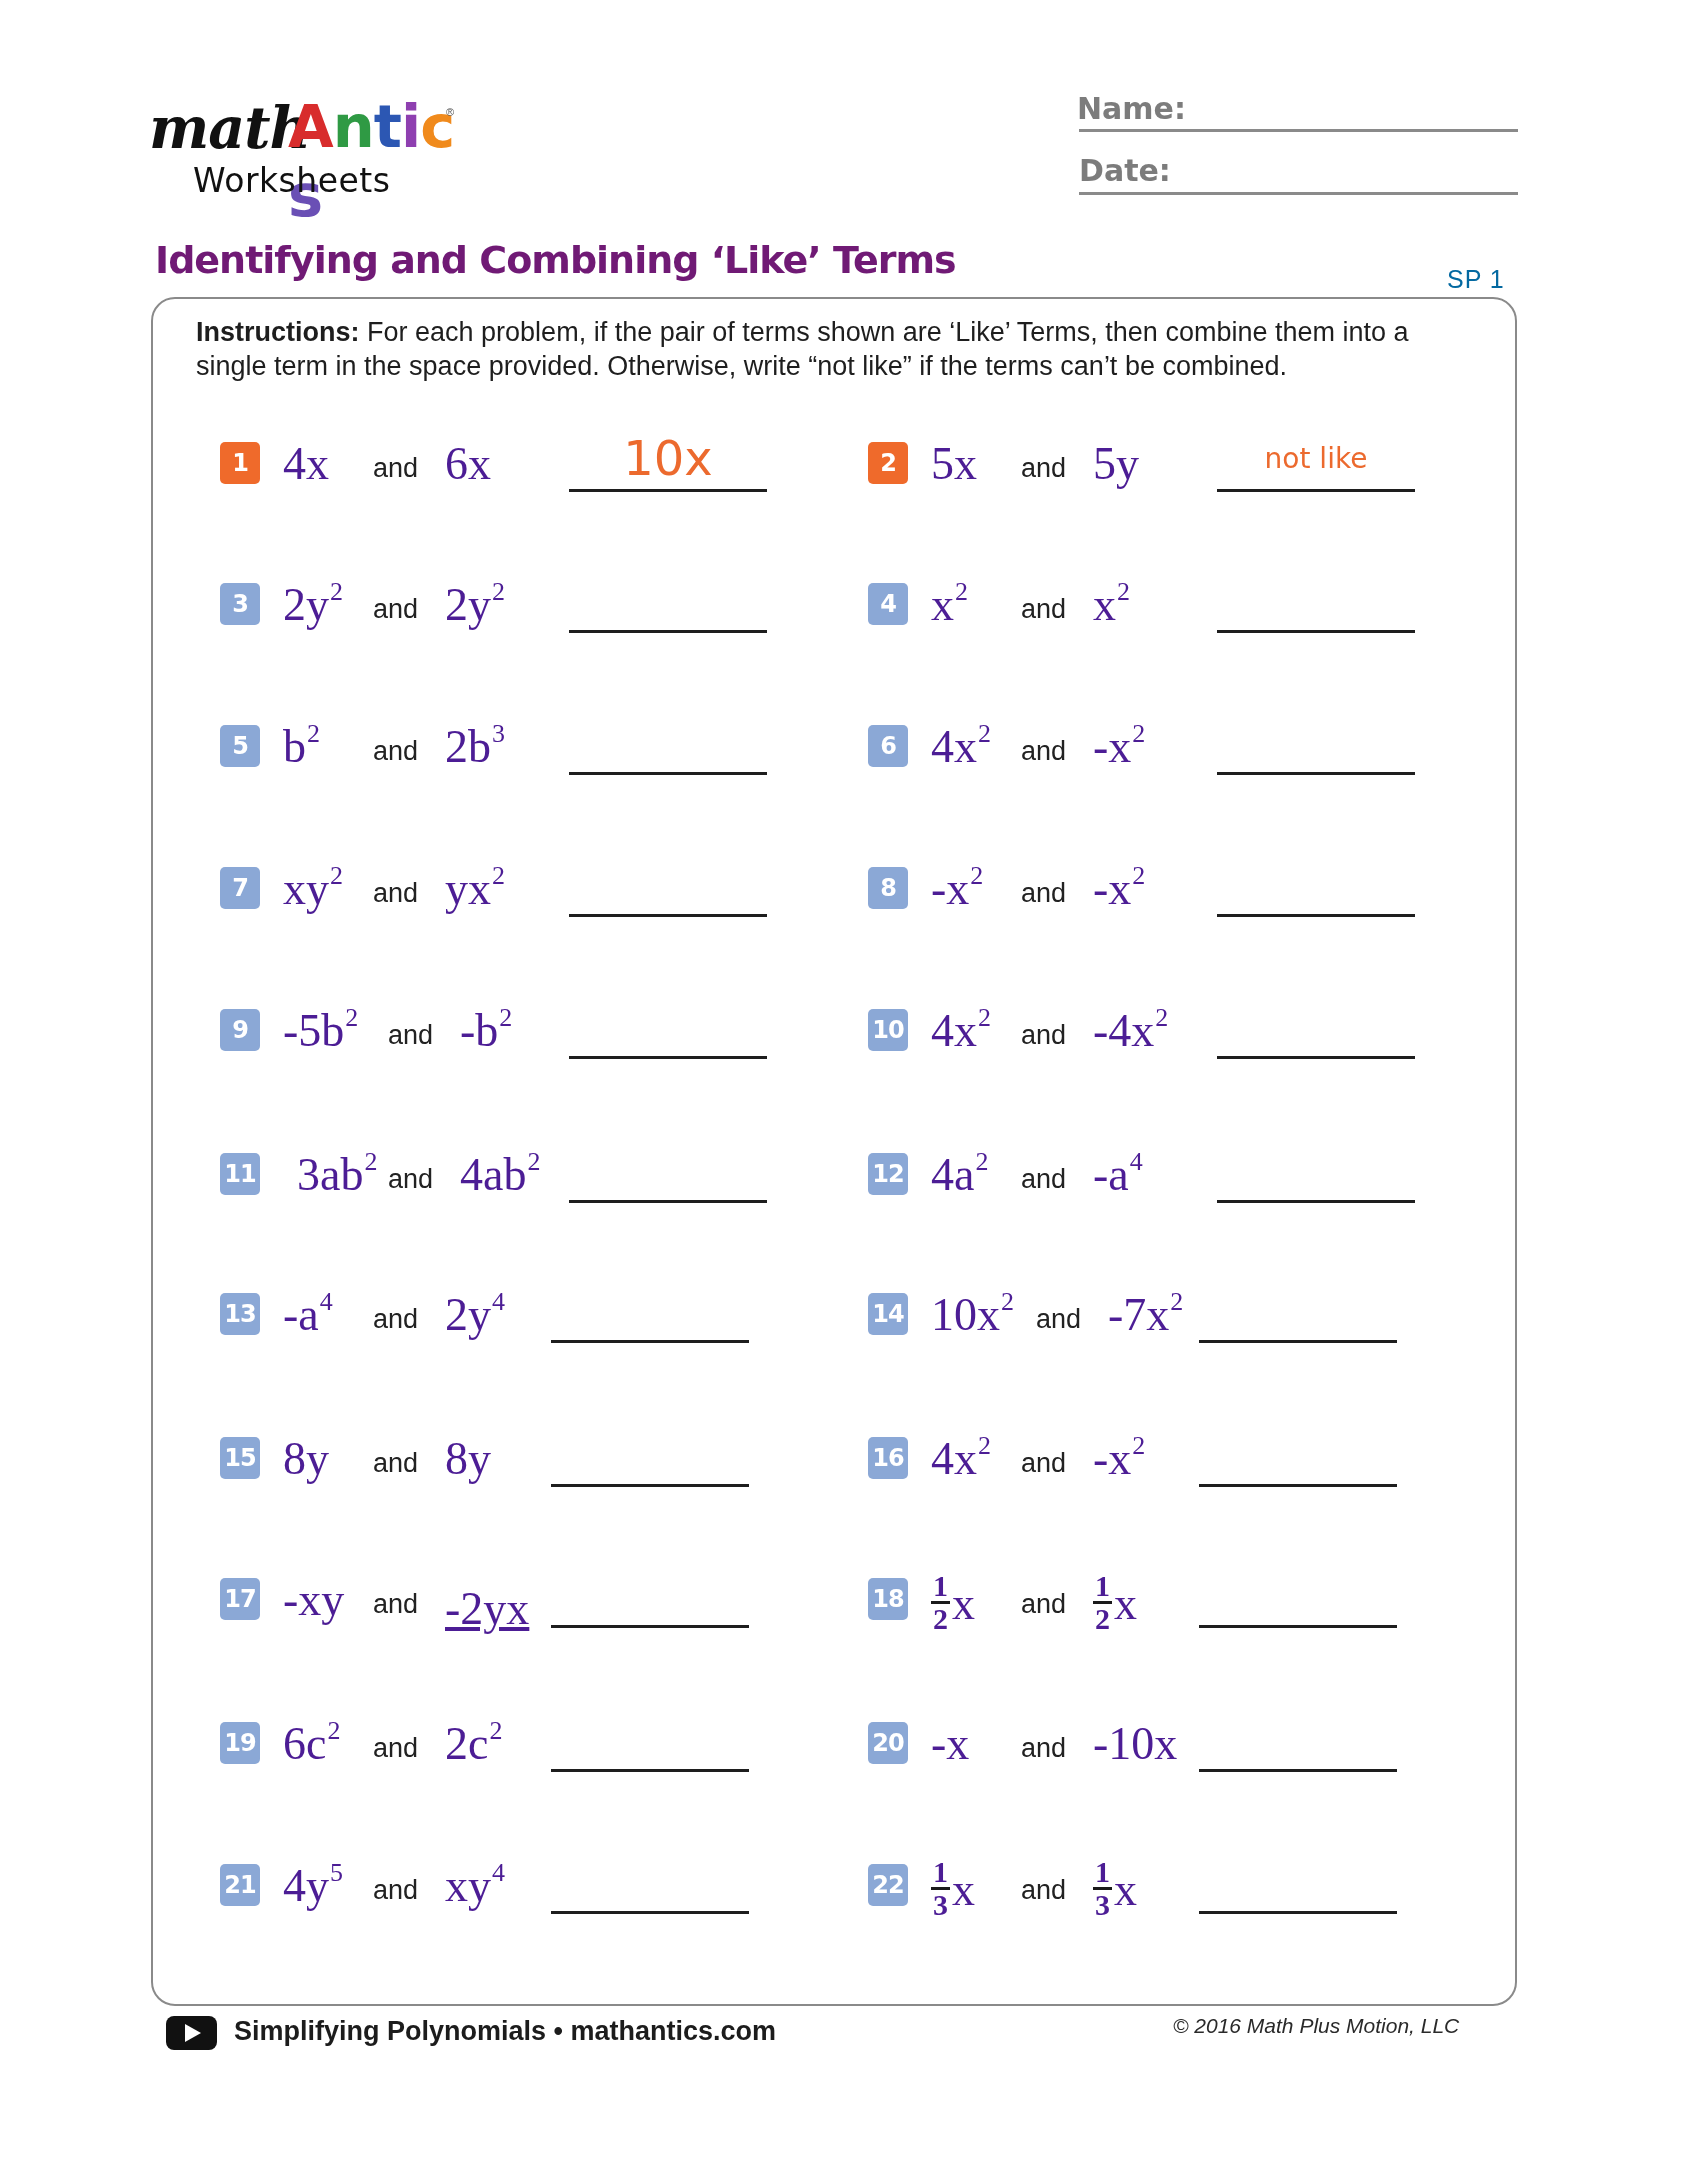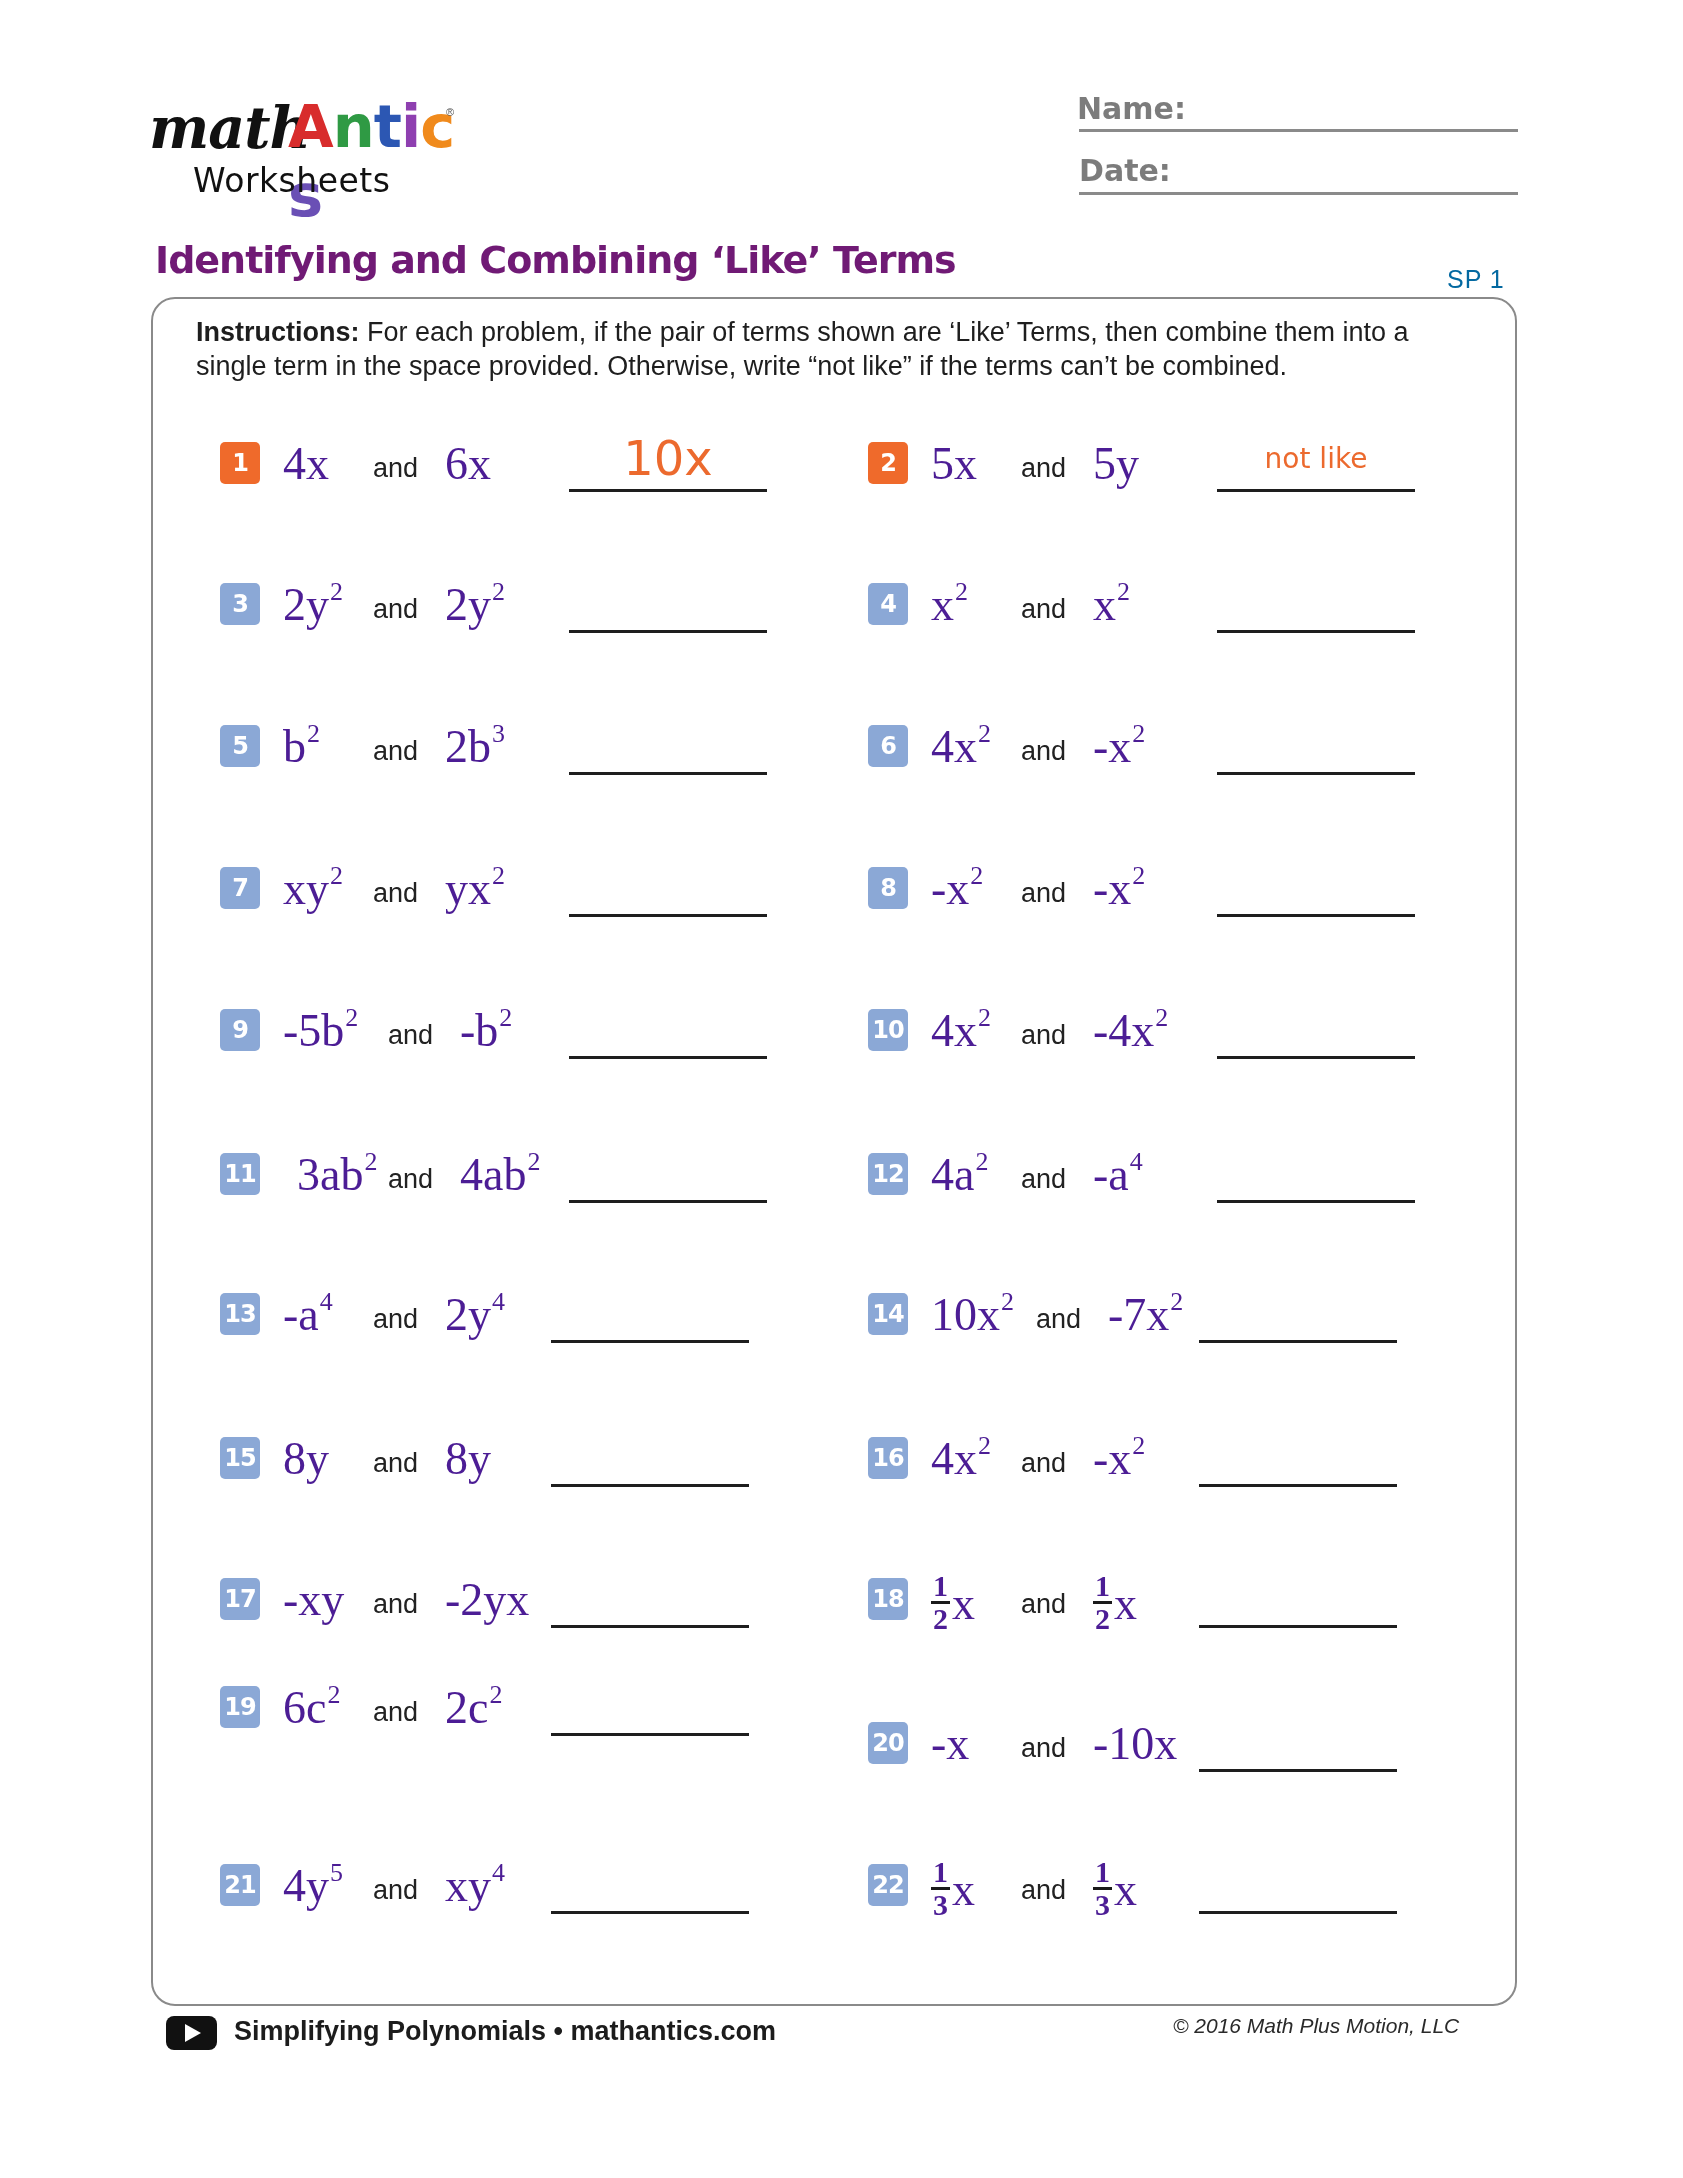--- a/index.html
+++ b/index.html
@@ -185,31 +185,31 @@
       <div class="badge blue" style="top: 14px;">16</div>
       <span class="term" style="left: 63px; top: 13px;">4x<sup>2</sup></span>
       <span class="and" style="left: 153px; top: 25px;">and</span>
       <span class="term" style="left: 225px; top: 13px;">-x<sup>2</sup></span>
       <div class="ans-line" style="left: 331px; top: 61px; width: 198px;"></div>
     </div>
     <div class="prob" style="left: 220px; top: 1564px; width: 594px;">
       <div class="badge blue" style="top: 14px;">17</div>
       <span class="term" style="left: 63px; top: 13px;">-xy</span>
       <span class="and" style="left: 153px; top: 25px;">and</span>
-      <span class="term" style="left: 225px; top: 13px;">-2yx</span>
+      <span class="term" style="left: 225px; top: 22px; text-decoration: underline;">-2yx</span>
       <div class="ans-line" style="left: 331px; top: 61px; width: 198px;"></div>
     </div>
     <div class="prob" style="left: 868px; top: 1564px; width: 594px;">
       <div class="badge blue" style="top: 14px;">18</div>
       <span class="term" style="left: 63px; top: 13px;"><span class="frac"><span class="num">1</span><span class="den">2</span></span>x</span>
       <span class="and" style="left: 153px; top: 25px;">and</span>
       <span class="term" style="left: 225px; top: 13px;"><span class="frac"><span class="num">1</span><span class="den">2</span></span>x</span>
       <div class="ans-line" style="left: 331px; top: 61px; width: 198px;"></div>
     </div>
-    <div class="prob" style="left: 220px; top: 1672px; width: 594px; padding-left: 6px;">
+    <div class="prob" style="left: 220px; top: 1708px; width: 594px; padding-left: 6px;">
       <div class="badge blue" style="top: 14px;">19</div>
       <span class="term" style="left: 63px; top: 13px;">6c<sup>2</sup></span>
       <span class="and" style="left: 153px; top: 25px;">and</span>
       <span class="term" style="left: 225px; top: 13px;">2c<sup>2</sup></span>
       <div class="ans-line" style="left: 331px; top: 61px; width: 198px;"></div>
     </div>
     <div class="prob" style="left: 868px; top: 1708px; width: 594px;">
       <div class="badge blue" style="top: 14px;">20</div>
       <span class="term" style="left: 63px; top: 13px;">-x</span>
       <span class="and" style="left: 153px; top: 25px;">and</span>

